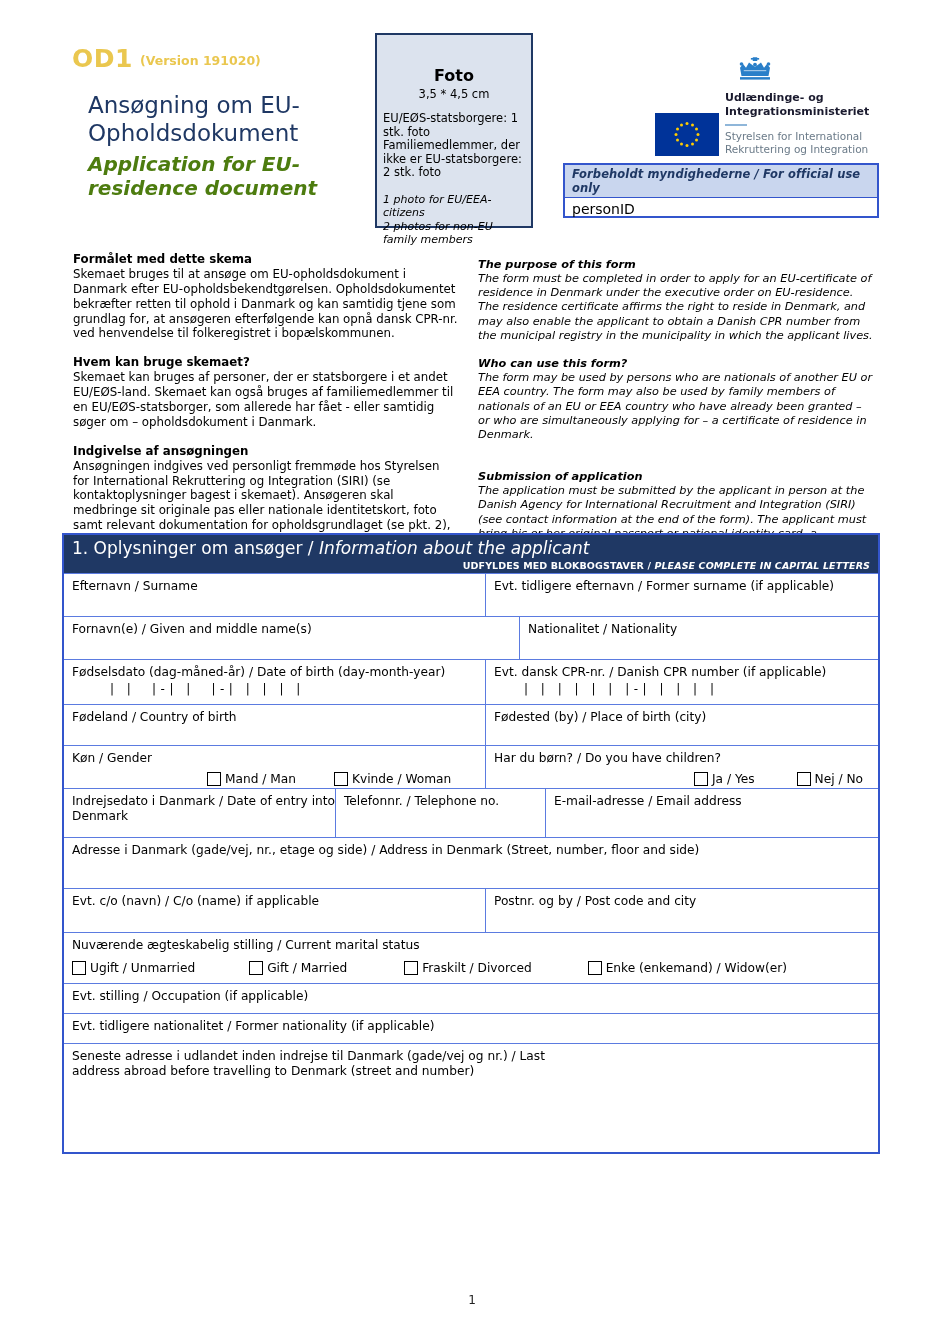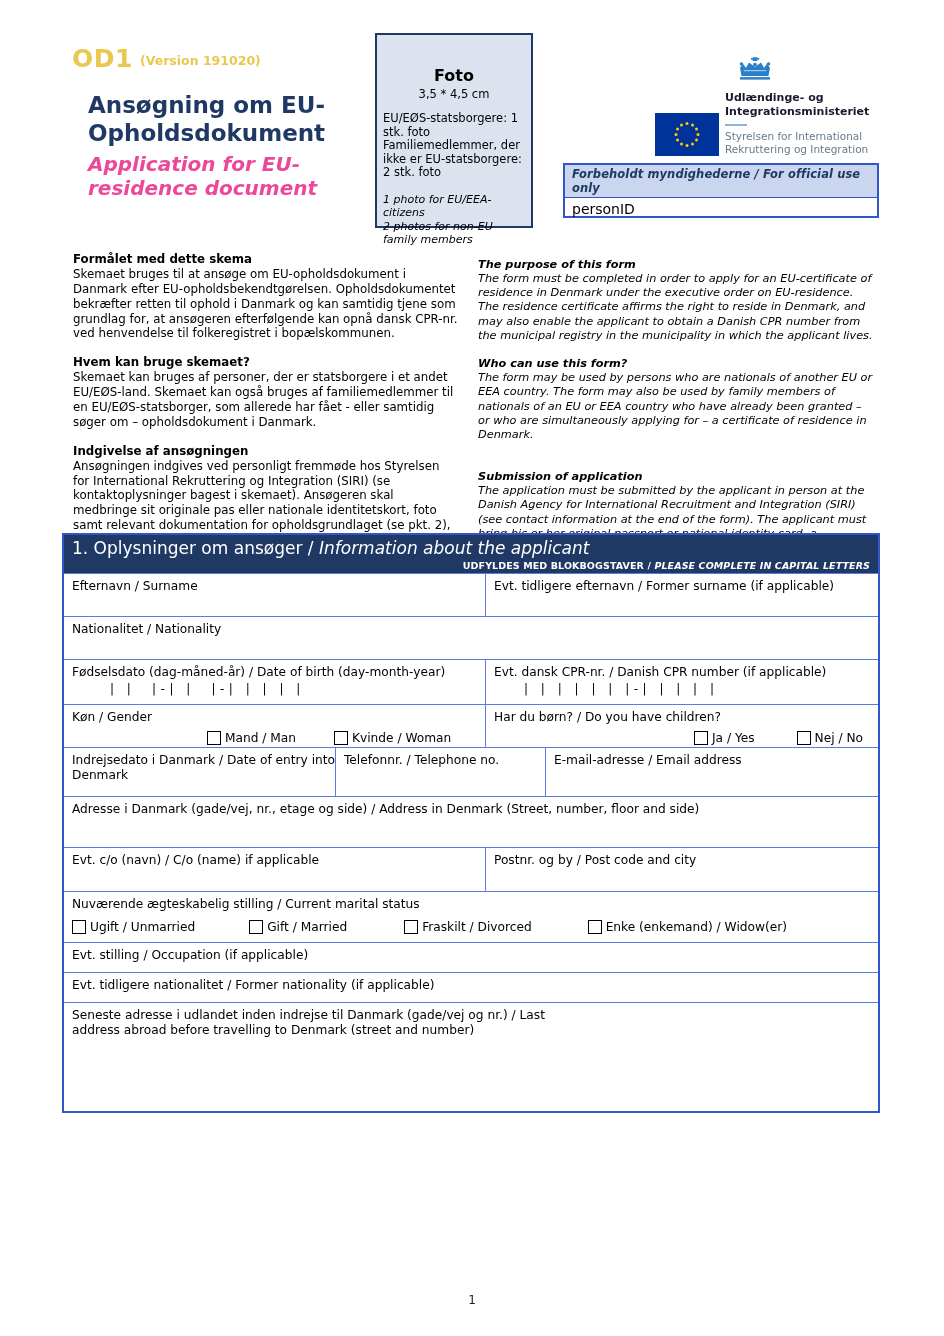--- a/index.html
+++ b/index.html
@@ -39,32 +39,32 @@
     left: 140px; top: 53px;
     font-size: 12.5px;
     font-weight: bold;
     color: #EAC74F;
   }
   .title-da {
     position: absolute;
     left: 88px; top: 92px;
     width: 290px;
     font-size: 23px;
-    font-weight: bold;
+    font-weight: normal;
     color: #1F3864;
     line-height: 1.2;
   }
   .title-en {
     position: absolute;
     left: 88px; top: 152px;
     width: 300px;
     font-size: 20px;
     font-weight: bold;
     font-style: italic;
-    color: #ec4899;
+    color: #4d7c0f;
     line-height: 1.2;
   }
 
   
   .photo-box {
     position: absolute;
     left: 375px; top: 33px;
     width: 158px;
     height: 195px;
     background: #DCE3EE;
@@ -384,36 +384,47 @@
     <div class="row">
       <div class="cell" style="width:421px;height:42px;">
         <div class="lbl">Efternavn / Surname</div>
       </div>
       <div class="cell" style="width:393px;height:42px;">
         <div class="lbl">Evt. tidligere efternavn / Former surname (if applicable)</div>
       </div>
     </div>
 
     <div class="row">
+      <div class="cell" style="width:455px;height:42px;">
+        <div class="lbl">Fornavn(e) / Given and middle name(s)</div>
+      </div>
       <div class="cell" style="width:359px;height:42px;">
         <div class="lbl">Nationalitet / Nationality</div>
       </div>
     </div>
 
     <div class="row">
       <div class="cell" style="width:421px;height:44px;">
         <div class="lbl">Fødselsdato (dag-måned-år) / Date of birth (day-month-year)</div>
         <div class="ticks ticks-dob">| |  |-| |  |-| | | | |</div>
       </div>
       <div class="cell" style="width:393px;height:44px;">
         <div class="lbl">Evt. dansk CPR-nr. / Danish CPR number (if applicable)</div>
         <div class="ticks ticks-cpr">| | | | | | |-| | | | |</div>
       </div>
     </div>
 
+    <div class="row">
+      <div class="cell" style="width:421px;height:40px;">
+        <div class="lbl">Fødeland / Country of birth</div>
+      </div>
+      <div class="cell" style="width:393px;height:40px;">
+        <div class="lbl">Fødested (by) / Place of birth (city)</div>
+      </div>
+    </div>
 
     <div class="row">
       <div class="cell" style="width:421px;height:42px;">
         <div class="lbl">Køn / Gender</div>
         <div class="cbrow" style="padding-left:135px;">
           <span class="cbox"></span>
           <span class="cblabel">Mand / Man</span>
           <span class="cbox" style="margin-left:38px;"></span>
           <span class="cblabel">Kvinde / Woman</span>
         </div>

